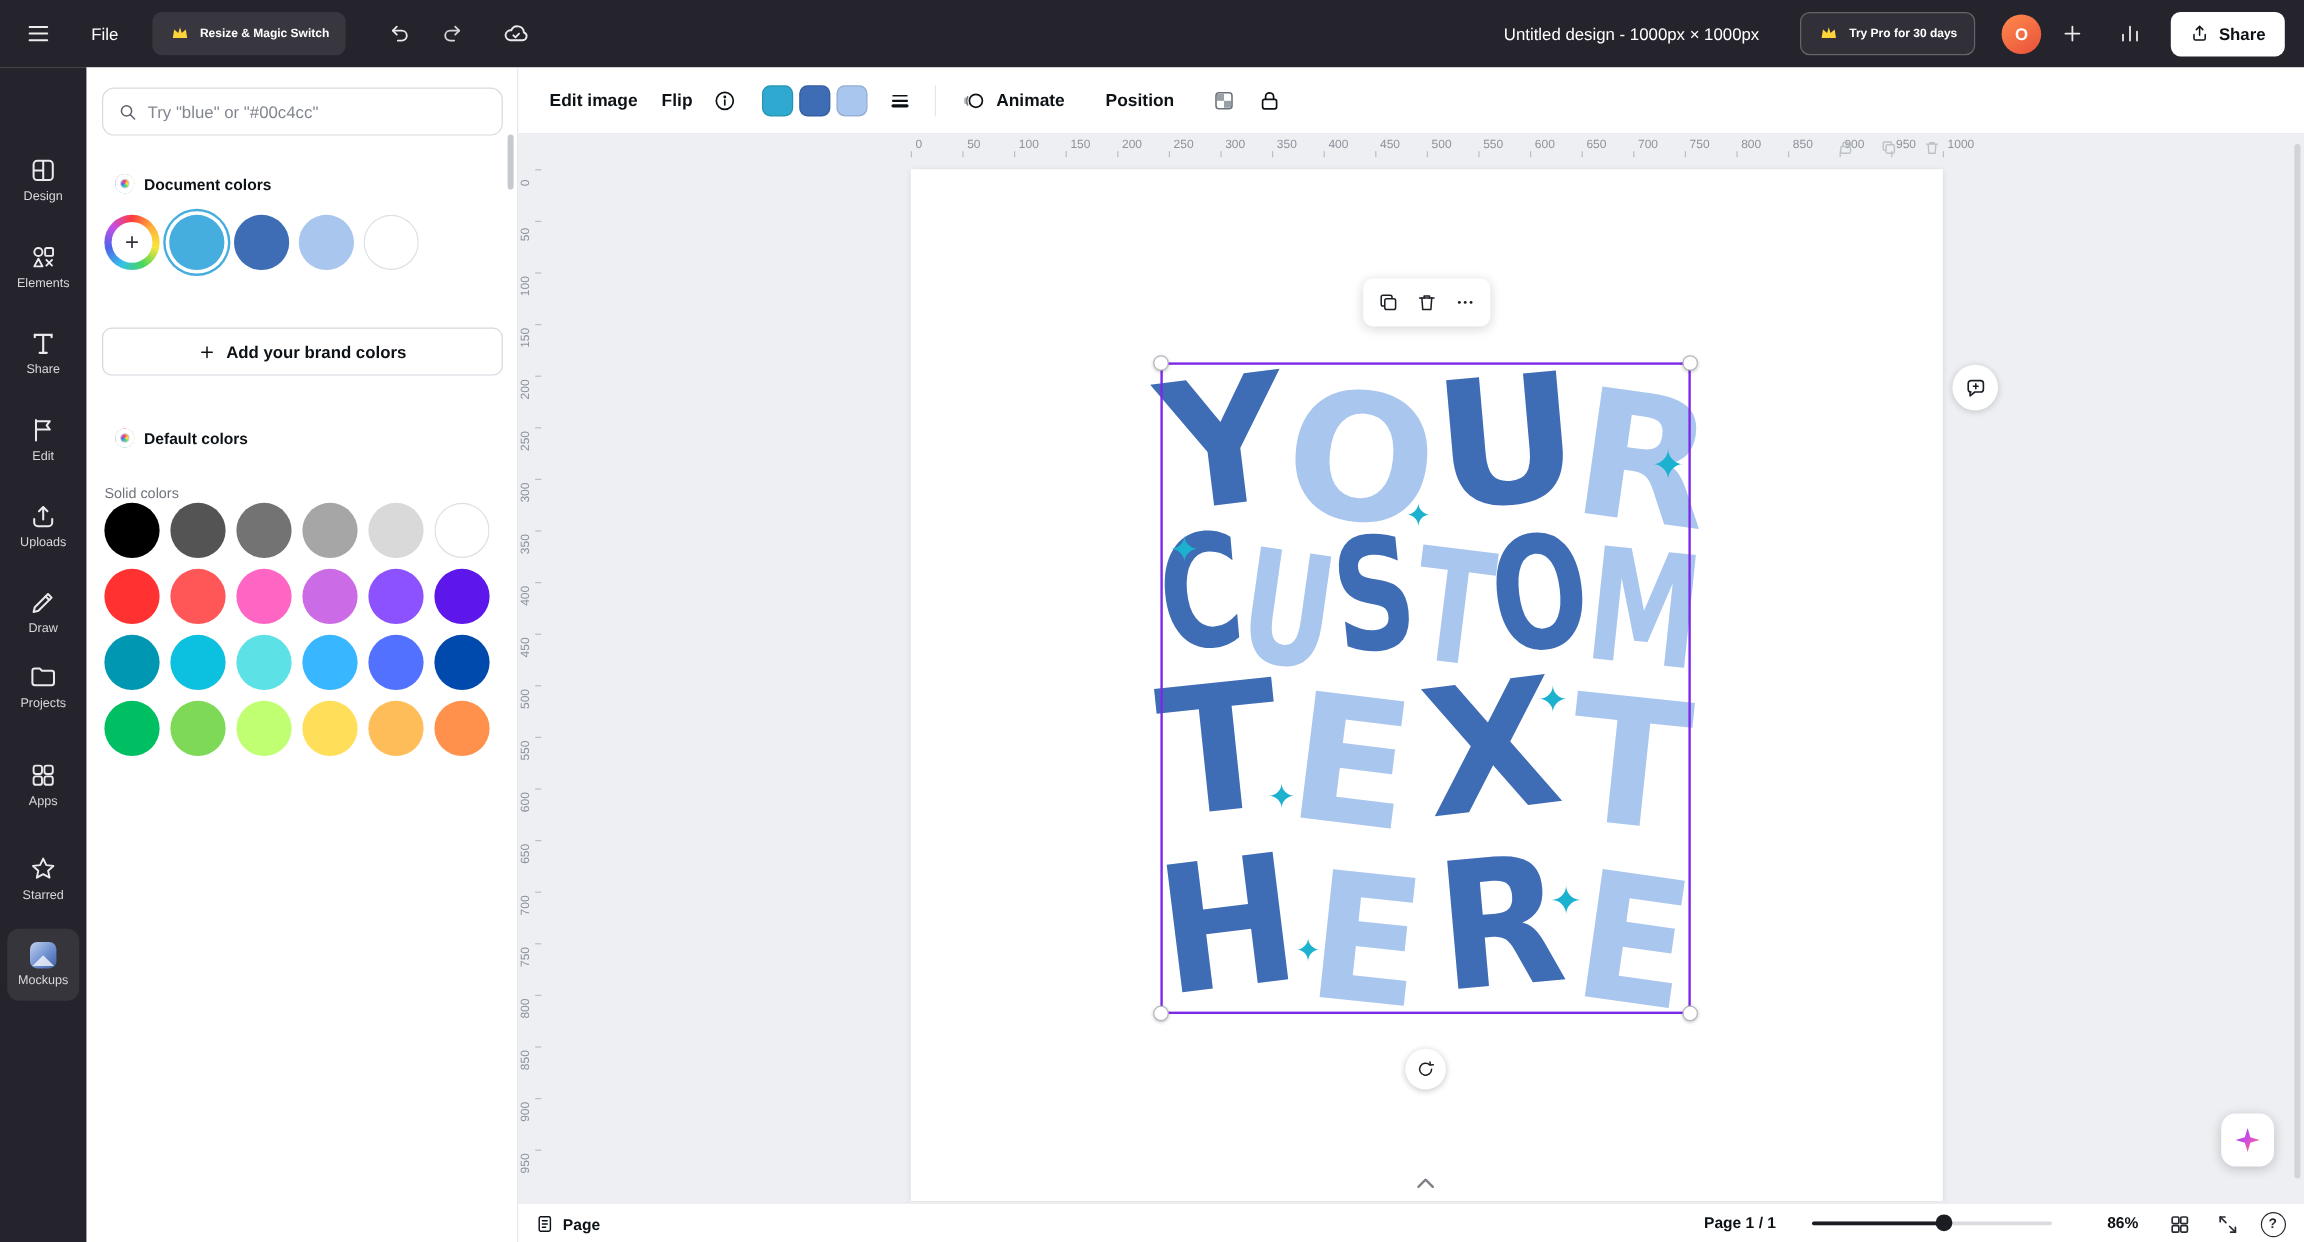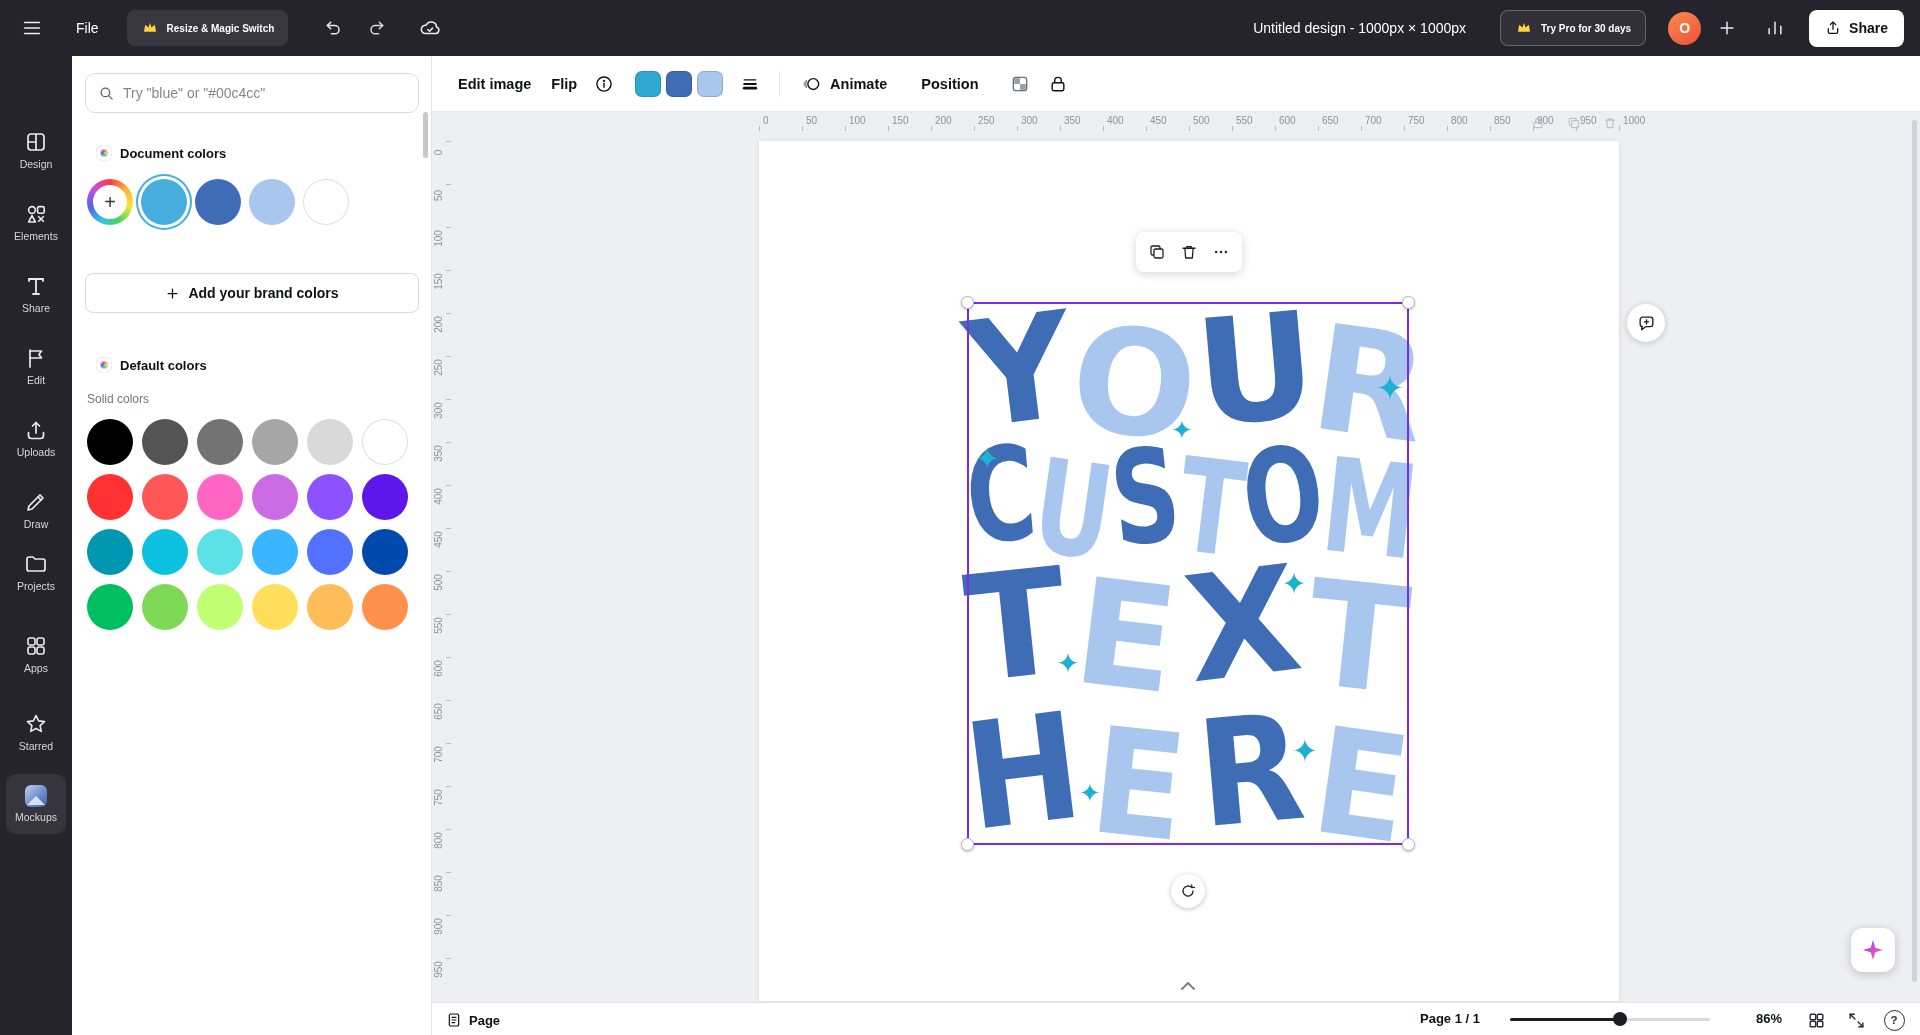--- a/index.html
+++ b/index.html
@@ -36,21 +36,21 @@
   .search-box input::placeholder { color:#82878f; }
   .sec-head { position:absolute; display:flex; align-items:center; gap:8px; left:24px; font-size:13px; font-weight:700; color:#0d1216; }
   .wheel { width:16px; height:16px; border-radius:50%; background:conic-gradient(#ff3b3b,#ffb13b,#f7e63b,#46d65c,#35c1e8,#4f64e8,#c44fe8,#ff3b3b); box-shadow:inset 0 0 0 4px #fff, inset 0 0 0 5px #c9ccd2; }
   .swatch-row { position:absolute; left:15px; top:123px; display:flex; gap:8px; }
   .swatch { width:46px; height:46px; border-radius:50%; cursor:pointer; }
   .swatch.bordered { box-shadow:inset 0 0 0 1px #dcdfe4; }
   .swatch.selected { box-shadow:0 0 0 3px #fff, 0 0 0 5px #45aede; }
   .add-swatch { background:conic-gradient(#ff3b3b,#ffb13b,#f7e63b,#46d65c,#35c1e8,#4f64e8,#c44fe8,#ff3b3b); display:grid; place-items:center; }
   .add-core { width:34px; height:34px; background:#fff; border-radius:50%; display:grid; place-items:center; font-size:20px; color:#31343a; }
   .brand-btn { position:absolute; left:13px; top:217px; width:334px; height:40px; border:1px solid #d6d8dd; border-radius:8px; background:#fff; display:flex; align-items:center; justify-content:center; gap:8px; font-size:14px; font-weight:600; color:#0d1216; cursor:pointer; }
-  .solid-label { position:absolute; left:15px; top:336px; font-size:12px; color:#70757d; }
+  .solid-label { position:absolute; left:15px; top:348px; font-size:12px; color:#70757d; }
   .palette-grid { position:absolute; left:15px; top:363px; display:grid; grid-template-columns:repeat(6,46px); gap:9px; }
   .pswatch { width:46px; height:46px; border-radius:50%; cursor:pointer; }
   .panel-scroll { position:absolute; right:3px; top:56px; width:5px; height:46px; border-radius:3px; background:#c6c9ce; }
 
   
   .toolbar { position:absolute; top:56px; left:432px; width:1488px; height:56px; background:#fff; border-bottom:1px solid #e6e7eb; display:flex; align-items:center; z-index:30; }
   .tbtn { height:36px; display:flex; align-items:center; gap:8px; padding:0 10px; border-radius:6px; font-size:14.5px; font-weight:600; color:#0d1216; cursor:pointer; }
   .ticon { width:34px; height:34px; display:grid; place-items:center; border-radius:6px; color:#0d1216; cursor:pointer; }
   .chips { display:flex; gap:5px; margin-left:14px; }
   .chip { width:26px; height:26px; border-radius:7px; box-shadow:inset 0 0 0 1px rgba(0,0,0,.14); cursor:pointer; }

